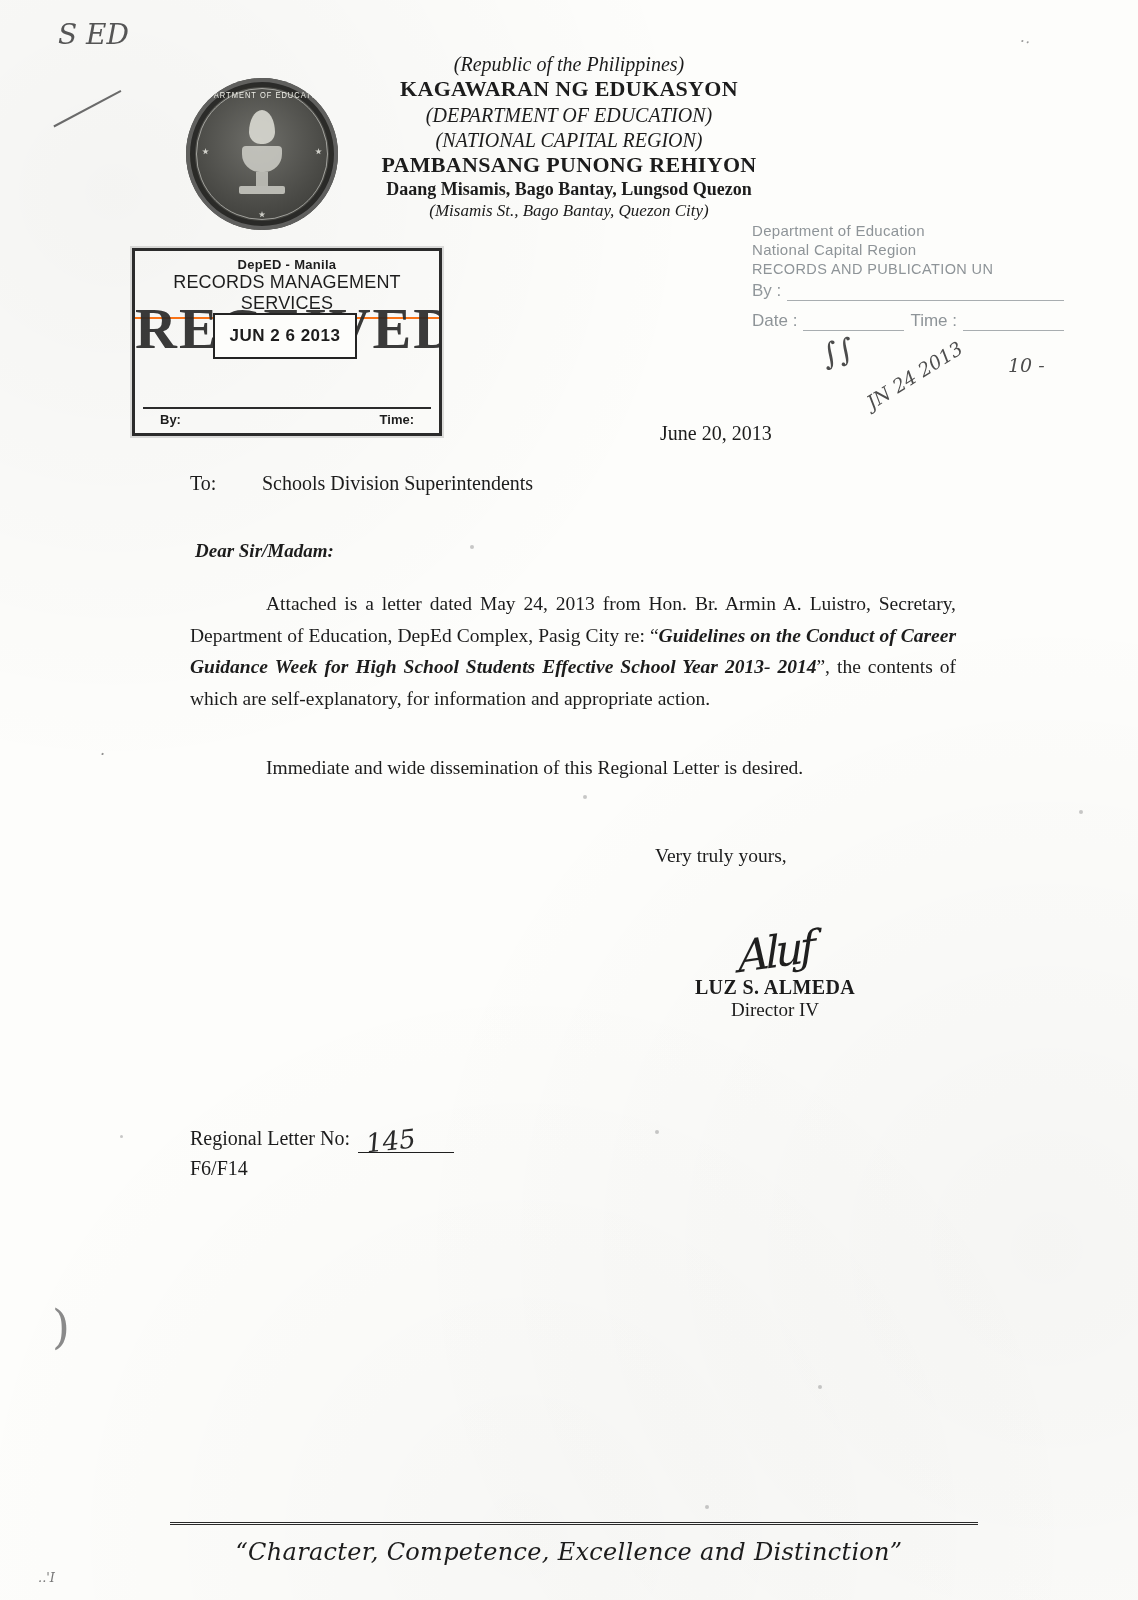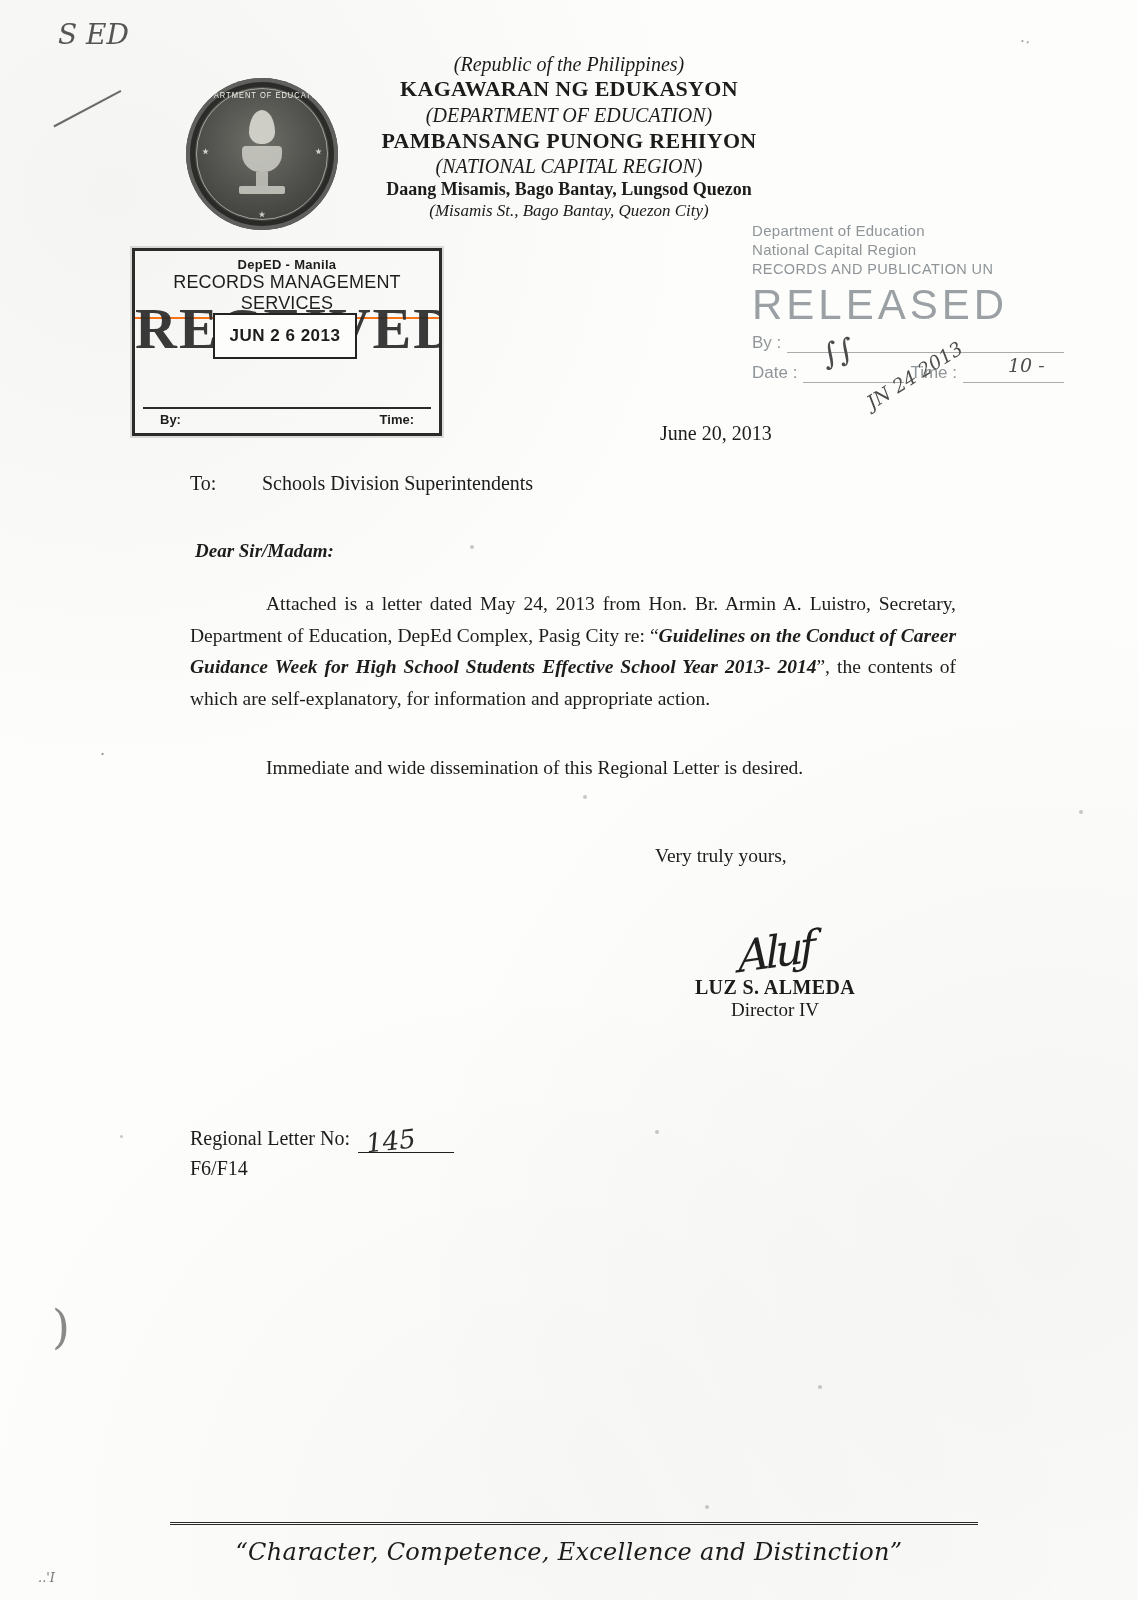--- a/index.html
+++ b/index.html
@@ -430,43 +430,42 @@
     </div>
     <div class="star" style="left:16px;top:70px;"></div>
     <div class="star" style="right:16px;top:70px;"></div>
     <div class="star" style="left:50%;bottom:12px;transform:translateX(-50%);"></div>
   </div>
 
   <div class="letterhead">
     <div class="lh-line lh2">(Republic of the Philippines)</div>
     <div class="lh-line lh3">KAGAWARAN NG EDUKASYON</div>
     <div class="lh-line lh4">(DEPARTMENT OF EDUCATION)</div>
+    <div class="lh-line lh6">(NATIONAL CAPITAL REGION)</div>
     <div class="lh-line lh5">PAMBANSANG PUNONG REHIYON</div>
-    <div class="lh-line lh6">(NATIONAL CAPITAL REGION)</div>
     <div class="lh-line lh7">Daang Misamis, Bago Bantay, Lungsod Quezon</div>
     <div class="lh-line lh8">(Misamis St., Bago Bantay, Quezon City)</div>
   </div>
 
   <div class="stamp-received">
     <div class="sr-top">DepED - Manila</div>
     <div class="sr-sub">RECORDS MANAGEMENT SERVICES</div>
     <div class="sr-big">RECEIVED</div>
     <div class="sr-datebox">JUN 2 6 2013</div>
     <div class="sr-rule"></div>
     <div class="sr-bottom">
       <span>By:</span>
       <span>Time:</span>
     </div>
   </div>
 
   <div class="stamp-released">
     <div class="rl-l1">Department of Education</div>
     <div class="rl-l2">National Capital Region</div>
     <div class="rl-l3">RECORDS AND PUBLICATION UN</div>
-    <div class="rl-big">RELEASED</div>
     <div class="rl-field">
       <span>By :</span>
       <span class="rl-underline"></span>
     </div>
     <div class="rl-row2">
       <span>Date :</span>
       <span class="rl-underline"></span>
       <span>Time :</span>
       <span class="rl-underline"></span>
     </div>

